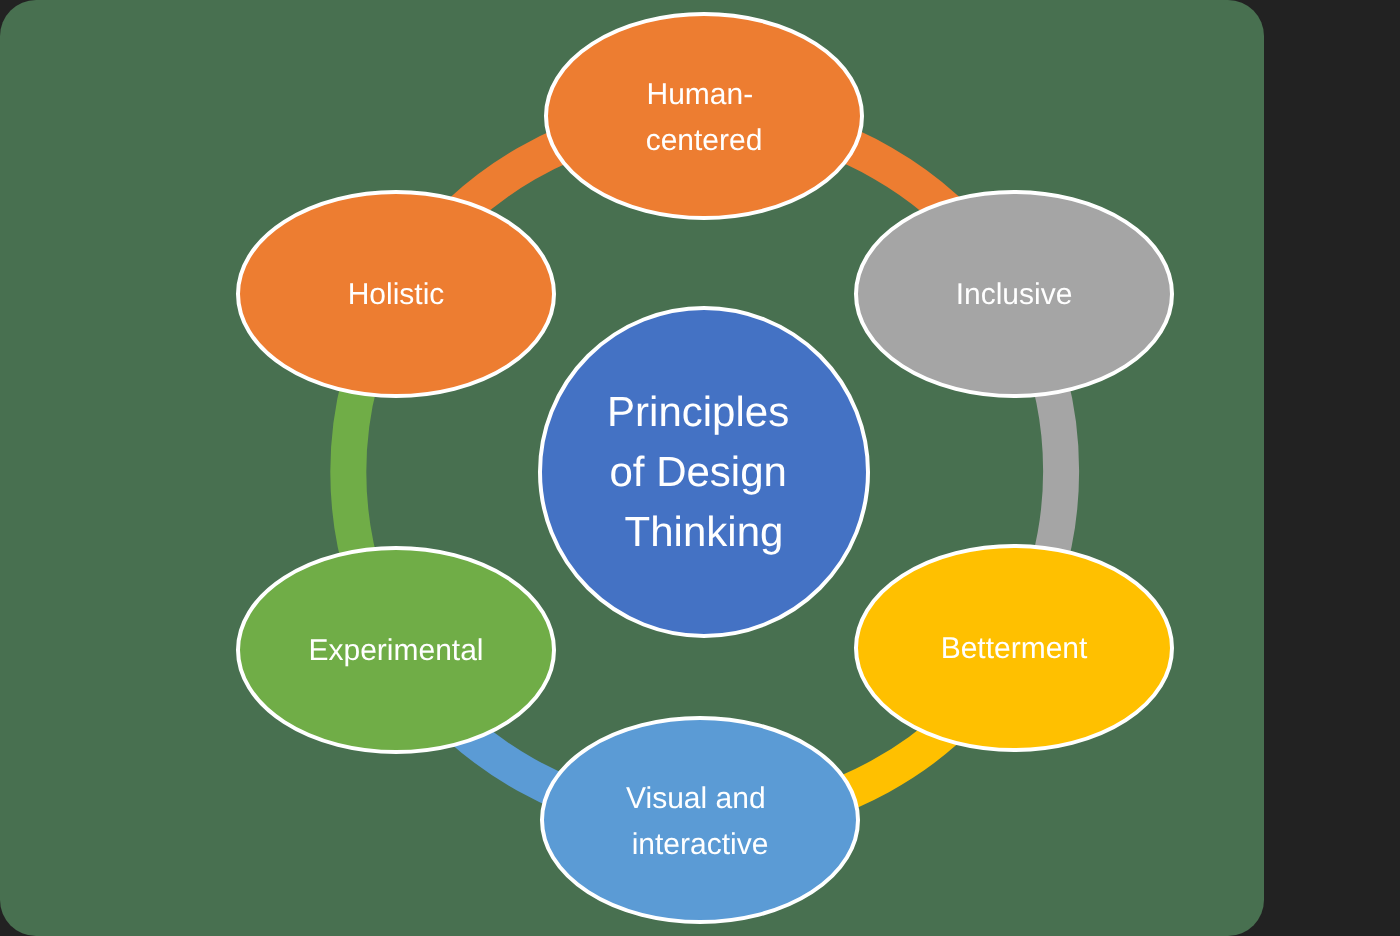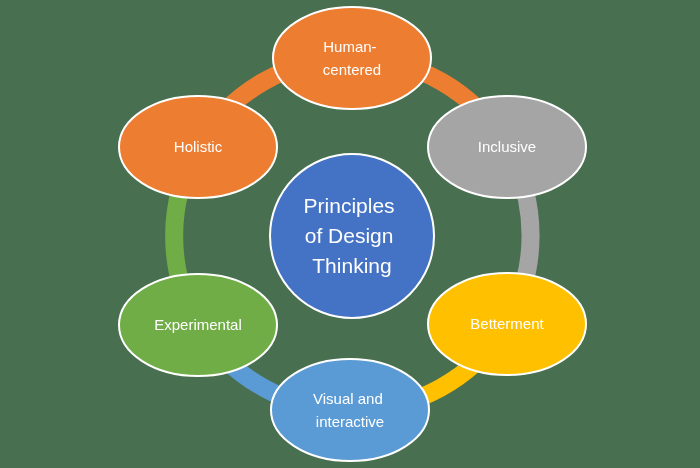--- a/index.html
+++ b/index.html
@@ -1,21 +1,22 @@
 <!DOCTYPE html>
 <html><head>
 <meta charset="utf-8">
 <style>
   html, body { margin: 0; padding: 0; background: #222; }
   .stage {
     position: relative;
-    width: 700px;
+    width: 632px;
     height: 468px;
     overflow: hidden;
     font-family: "Liberation Sans", sans-serif;
+    border-radius: 18px;
   }
   svg { display: block; }
   .connector {
     fill: none;
     stroke-width: 18;
     stroke-linecap: butt;
   }
   .node-shape {
     stroke: #ffffff;
     stroke-width: 2;

